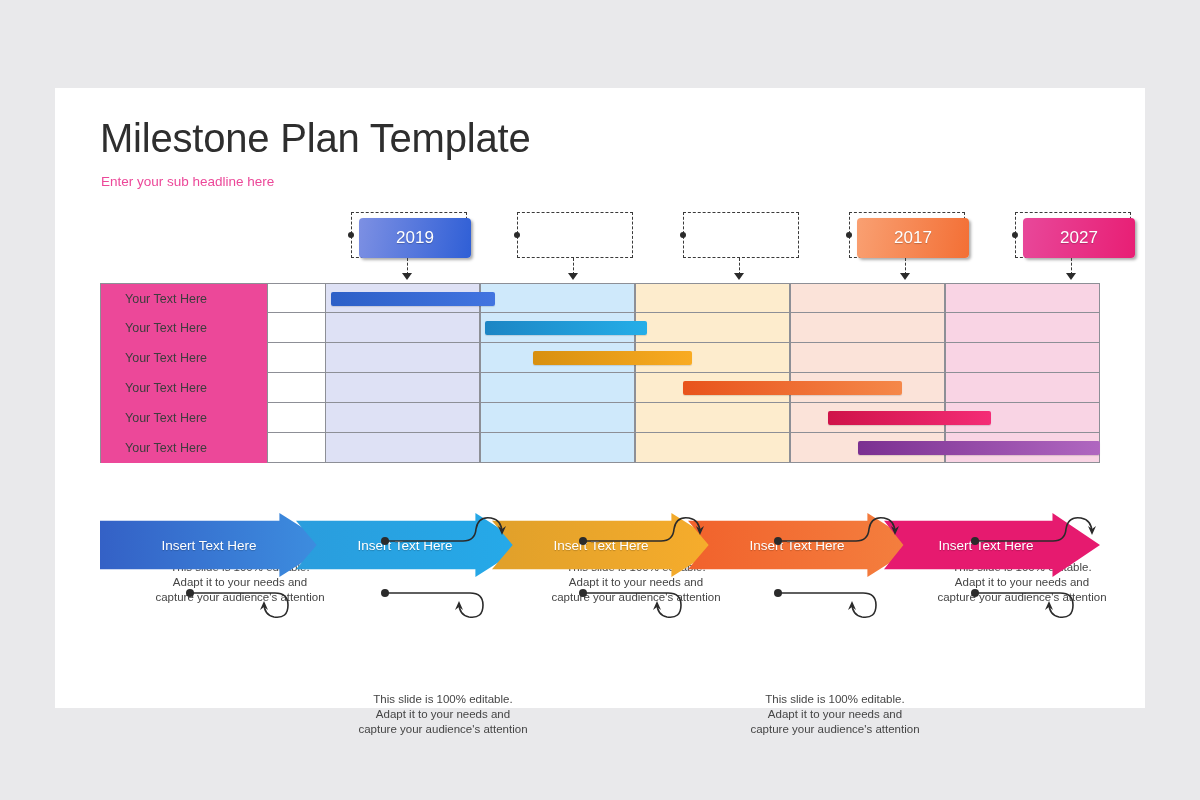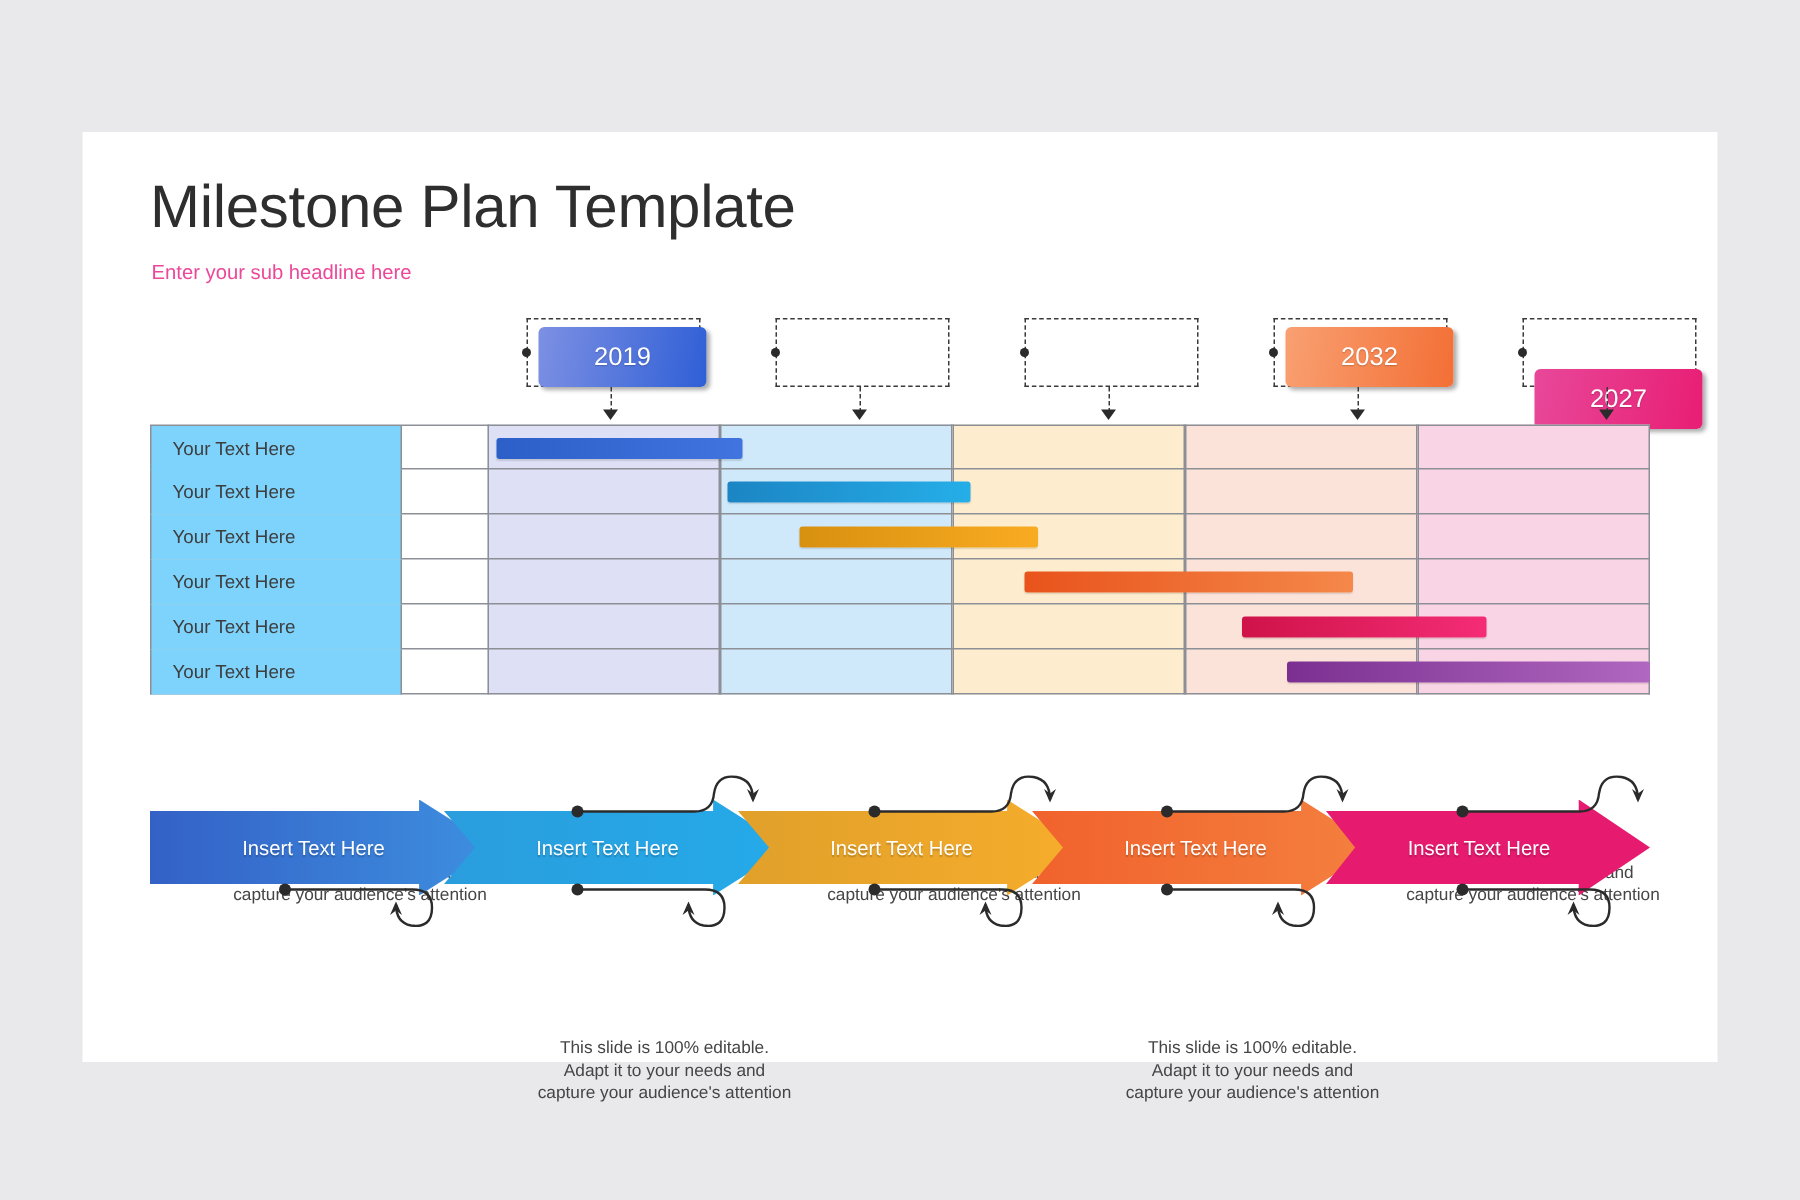--- a/index.html
+++ b/index.html
@@ -64,38 +64,38 @@
     position:absolute; top:0; height:180px;
     border-left:1px solid #8d8f96; border-right:1px solid #8d8f96;
   }
   .grow {
     position:absolute; left:0; width:1000px; height:30px;
     border-bottom:1px solid #8d8f96;
   }
   .grow.first { border-top:1px solid #8d8f96; }
   .glabel {
     position:absolute; left:0; top:0; width:168px; height:30px;
-    background:#7dd3fc;
+    background:#ec4899;
     border-left:1px solid #8d8f96; border-right:1px solid #8d8f96;
-    display:flex; align-items:center; padding-left:14px;
+    display:flex; align-items:center; padding-left:24px;
     font-size:12.5px; color:#3d3d3d;
   }
   .gbar {
     position:absolute; height:14px; border-radius:2px;
     box-shadow:0 1px 1px rgba(0,0,0,.12);
   }
 
   
   .caption {
     position:absolute; width:170px;
     font-size:11.5px; line-height:15px; color:#454545; text-align:center;
   }
 
   
-  #chevrons { position:absolute; left:45px; top:445px; width:1000px; height:64px; }
+  #chevrons { position:absolute; left:45px; top:425px; width:1000px; height:64px; }
   .chev {
     position:absolute; top:0; height:64px;
     display:flex; align-items:center; justify-content:center;
     color:#ffffff; font-size:13.5px;
     text-shadow:0 1px 1px rgba(0,0,0,.22);
     filter:drop-shadow(1px 2px 2px rgba(0,0,0,.28));
   }
   .chev span { position:relative; left:-6px; }
 
   
@@ -125,28 +125,28 @@
       </div>
       <div class="badge-wrap" style="left: 628px;">
         <div class="badge-dash"></div>
         <div class="badge-dot"></div>
         <div class="badge-stem"></div>
         <div class="badge-arrowhead"></div>
       </div>
       <div class="badge-wrap" style="left: 794px;">
         <div class="badge-dash"></div>
         <div class="badge-dot"></div>
-        <div class="badge" style="background: linear-gradient(100deg, rgb(249, 160, 114), rgb(243, 111, 53));">2032</div>
+        <div class="badge" style="background: linear-gradient(100deg, rgb(249, 160, 114), rgb(243, 111, 53));">2017</div>
         <div class="badge-stem"></div>
         <div class="badge-arrowhead"></div>
       </div>
       <div class="badge-wrap" style="left: 960px;">
         <div class="badge-dash"></div>
         <div class="badge-dot"></div>
-        <div class="badge" style="background: linear-gradient(100deg, rgb(232, 72, 154), rgb(232, 30, 116)); margin-top: 28px;">2027</div>
+        <div class="badge" style="background: linear-gradient(100deg, rgb(232, 72, 154), rgb(232, 30, 116));">2027</div>
         <div class="badge-stem"></div>
         <div class="badge-arrowhead"></div>
       </div>
     </div>
 
   <div id="gantt">
       <div class="gcol" style="left: 225px; width: 155px; background: rgb(222, 225, 245);"></div>
       <div class="gcol" style="left: 380px; width: 155px; background: rgb(207, 233, 251);"></div>
       <div class="gcol" style="left: 535px; width: 155px; background: rgb(253, 236, 205);"></div>
       <div class="gcol" style="left: 690px; width: 155px; background: rgb(251, 227, 217);"></div>

